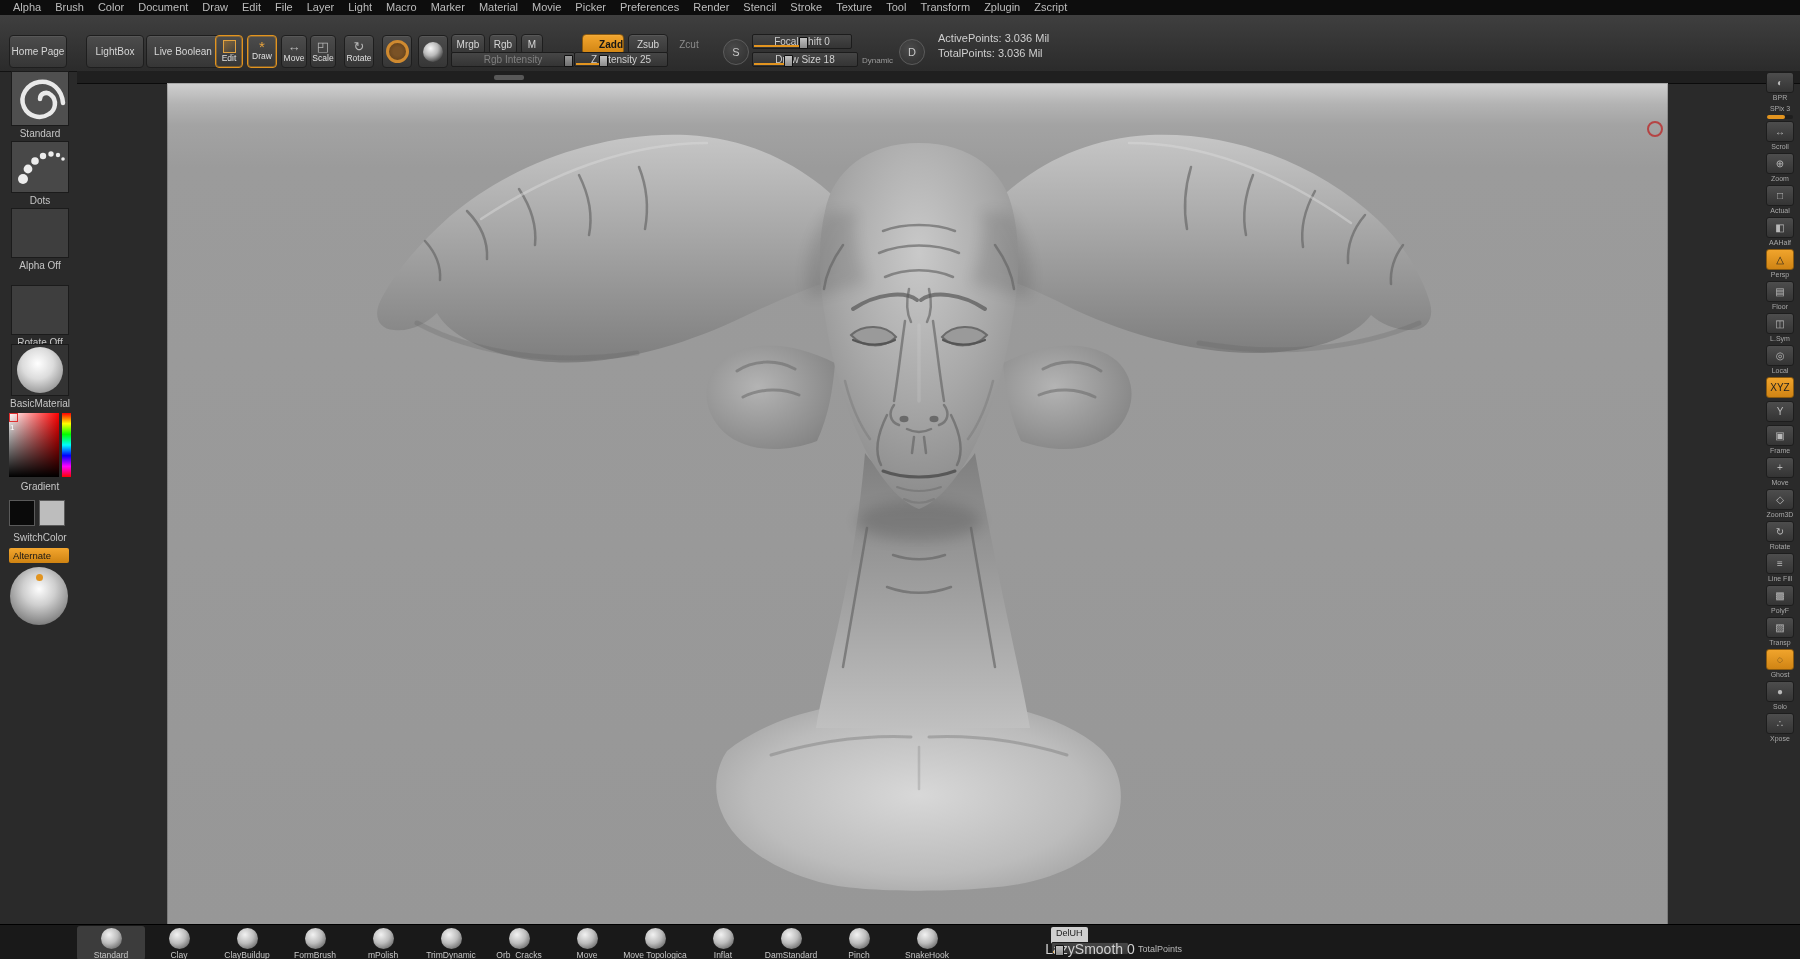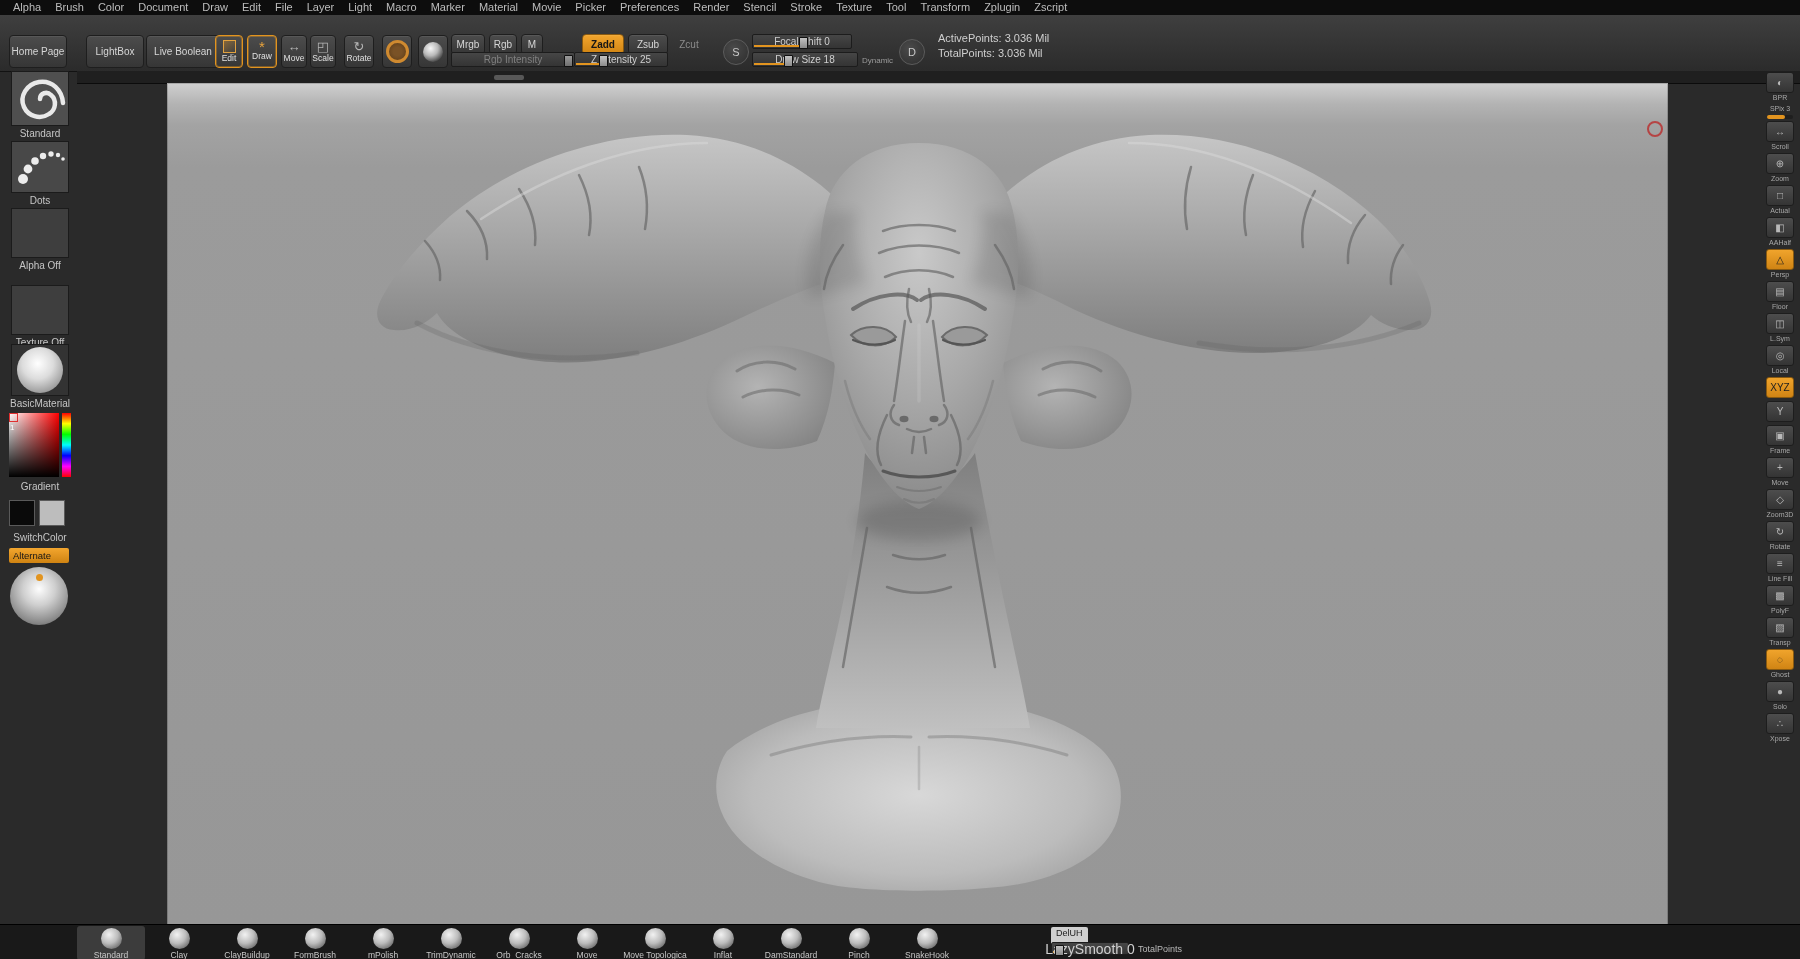--- a/index.html
+++ b/index.html
@@ -15,21 +15,21 @@
   .tbtn{position:absolute;background:linear-gradient(#4c4c4c,#363636);border:1px solid #1e1e1e;
         border-radius:4px;color:#d6d6d6;font-size:10px;display:flex;align-items:center;
         justify-content:center;box-shadow:inset 0 1px 0 rgba(255,255,255,.07);box-sizing:border-box;}
   .tall{top:20px;height:33px;}
   .sq{top:20px;height:33px;flex-direction:column;gap:1px;}
   .sq .glyph{font-size:13px;line-height:12px;color:#b5b5b5;}
   .sq .lbl{font-size:8.5px;line-height:9px;color:#e0e0e0;}
   .sq.on{border-color:#e2941f;box-shadow:inset 0 0 0 1px rgba(226,148,31,.4);}
   .small{top:19px;height:21px;}
   .row2{top:37px;height:15px;}
-  .obtn{background:linear-gradient(#f3a62e,#cf8312);color:#161616;border-color:#8a5a10;font-weight:bold;}
+  .obtn{background:linear-gradient(#f3a62e,#cf8312);color:#161616;border-color:#8a5a10;font-weight:bold;justify-content:flex-end;}
   .dim{background:none;border-color:transparent;box-shadow:none;color:#8b8b8b;}
   .zslider{position:absolute;background:linear-gradient(#464646,#343434);border:1px solid #1c1c1c;
            border-radius:2px;font-size:10px;color:#cfcfcf;display:flex;align-items:center;
            justify-content:center;box-sizing:border-box;}
   .zslider span{position:relative;z-index:2;white-space:nowrap;}
   .zslider .fill{position:absolute;left:1px;bottom:1px;height:2px;background:#e2941f;z-index:1;}
   .zslider .knob{position:absolute;top:2px;width:7px;height:10px;background:linear-gradient(#c2c2c2,#8b8b8b);
                  border:1px solid #101010;border-radius:1px;z-index:3;}
   .zslider.dis{color:#808080;}
   .i-edit{width:11px;height:11px;border:1px solid #e2a23f;background:linear-gradient(135deg,rgba(226,148,31,.4),transparent);}
@@ -248,21 +248,21 @@
         <circle cx="46" cy="13" r="2.2" fill="#ececec"></circle>
       <circle cx="51" cy="17" r="1.8" fill="#ececec"></circle>
     </svg>
   </div>
   <div class="lp-label" style="top:124px;">Dots</div>
 
   <div class="lp-thumb lp-flat" style="top:137px;height:50px;"></div>
   <div class="lp-label" style="top:189px;">Alpha Off</div>
 
   <div class="lp-thumb lp-flat" style="top:214px;height:50px;"></div>
-  <div class="lp-label" style="top:266px;">Texture Off</div>
+  <div class="lp-label" style="top:266px;">Rotate Off</div>
 
   <div class="lp-thumb lp-mat" style="top:273px;height:52px;">
     <div class="ball"></div>
   </div>
   <div class="lp-label" style="top:327px;">BasicMaterial</div>
 
   <div class="lp-grad" style="top:342px;">
     <div class="grad-main"></div>
     <div class="grad-hue"></div>
     <div class="grad-marker"></div>

